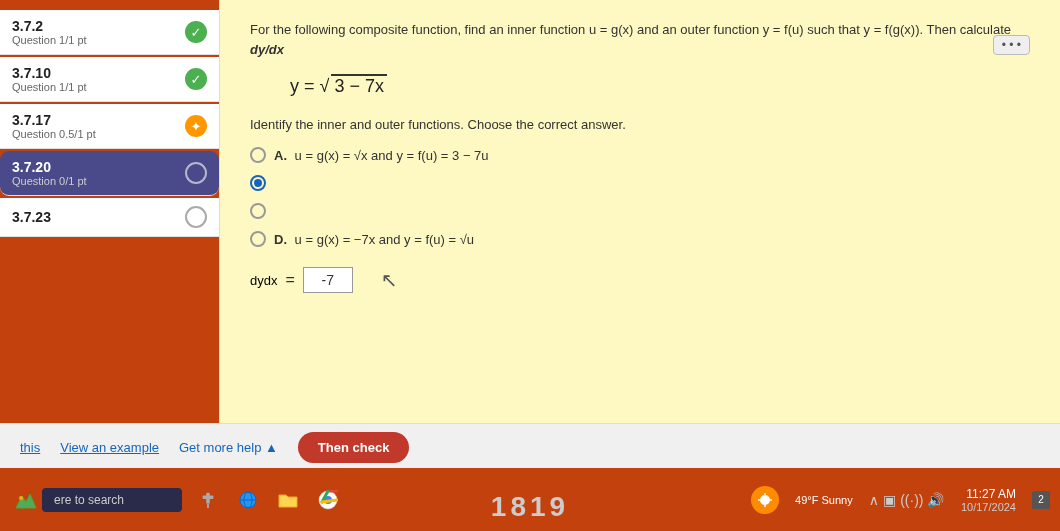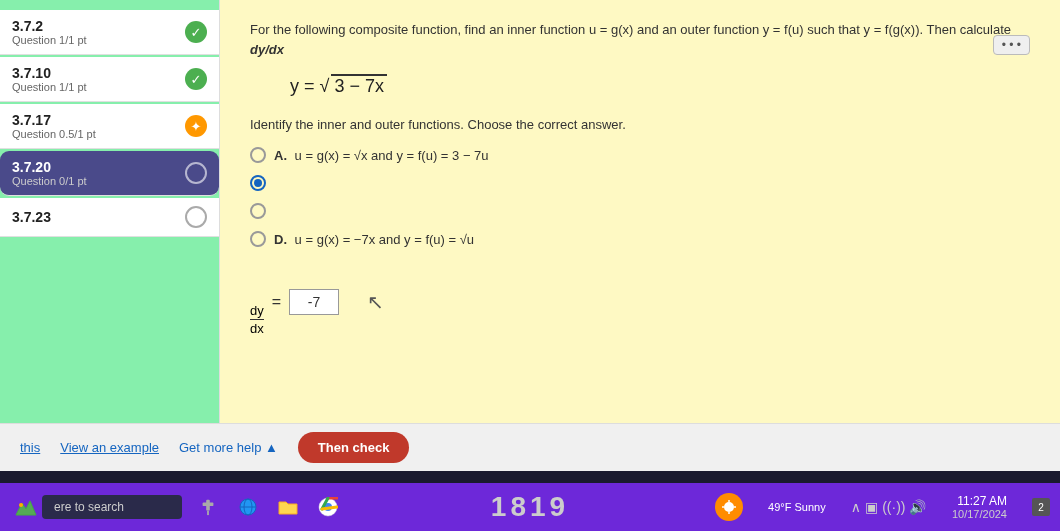--- a/index.html
+++ b/index.html
@@ -19,21 +19,21 @@
       left: 0;
       right: 0;
       bottom: 60px;
       background: #f5f5f5;
       display: flex;
     }
 
     
     .sidebar {
       width: 220px;
-      background: #86efac;
+      background: #c2410c;
       border-right: 1px solid #ddd;
       padding: 10px 0;
       flex-shrink: 0;
     }
 
     .sidebar-item {
       padding: 8px 12px;
       border-bottom: 1px solid #e0e0e0;
       display: flex;
       align-items: center;
@@ -272,22 +272,22 @@
       color: #fff;
       font-weight: bold;
     }
 
     
     .taskbar {
       position: absolute;
       bottom: 0;
       left: 0;
       right: 0;
-      height: 48px;
-      background: #6d28d9;
+      height: 63px;
+      background: #c2410c;
       display: flex;
       align-items: center;
       padding: 0 10px;
     }
 
     .search-box {
       background: #2a2a4a;
       border-radius: 4px;
       padding: 5px 12px;
       color: #ccc;
@@ -309,21 +309,21 @@
       align-items: center;
       justify-content: center;
       cursor: pointer;
       border-radius: 4px;
     }
 
     .system-tray {
       margin-left: auto;
       display: flex;
       align-items: center;
-      gap: 25px;
+      gap: 16px;
     }
 
     .weather-icon {
       width: 28px;
       height: 28px;
       background: #ff8c00;
       border-radius: 50%;
       display: flex;
       align-items: center;
       justify-content: center;
@@ -377,21 +377,21 @@
     .bottom-number {
       position: absolute;
       bottom: 8px;
       left: 50%;
       transform: translateX(-50%);
       font-size: 28px;
       color: #ccc;
       font-weight: bold;
       letter-spacing: 4px;
     }
-    .dy-dx { display: inline-flex; flex-direction: column; align-items: center; margin-top: 36px; }
+    .dy-dx { display: inline-flex; flex-direction: row; align-items: center; }
   </style>
 </head>
 <body>
 
 <div class="screen">
 
   <div class="sidebar">
 
     <div class="sidebar-item">
       <div class="sidebar-item-info">

